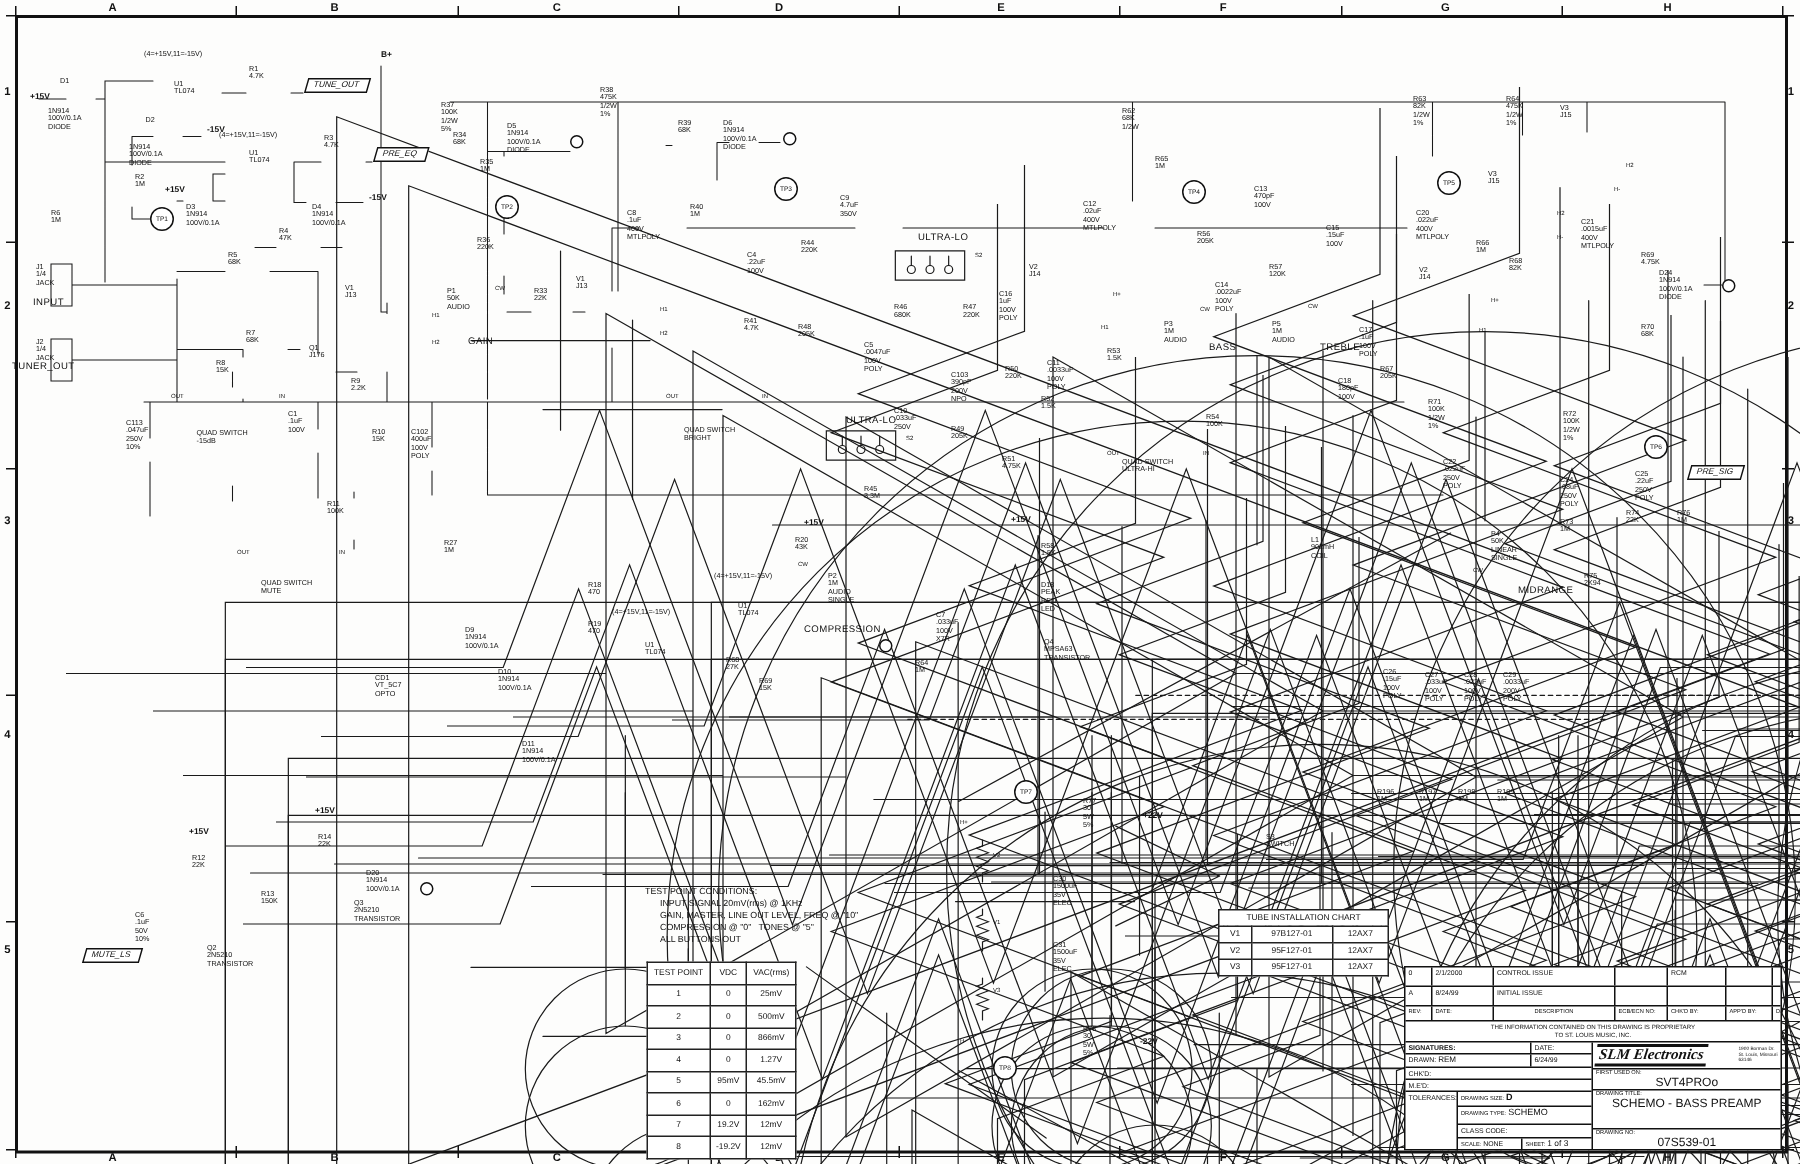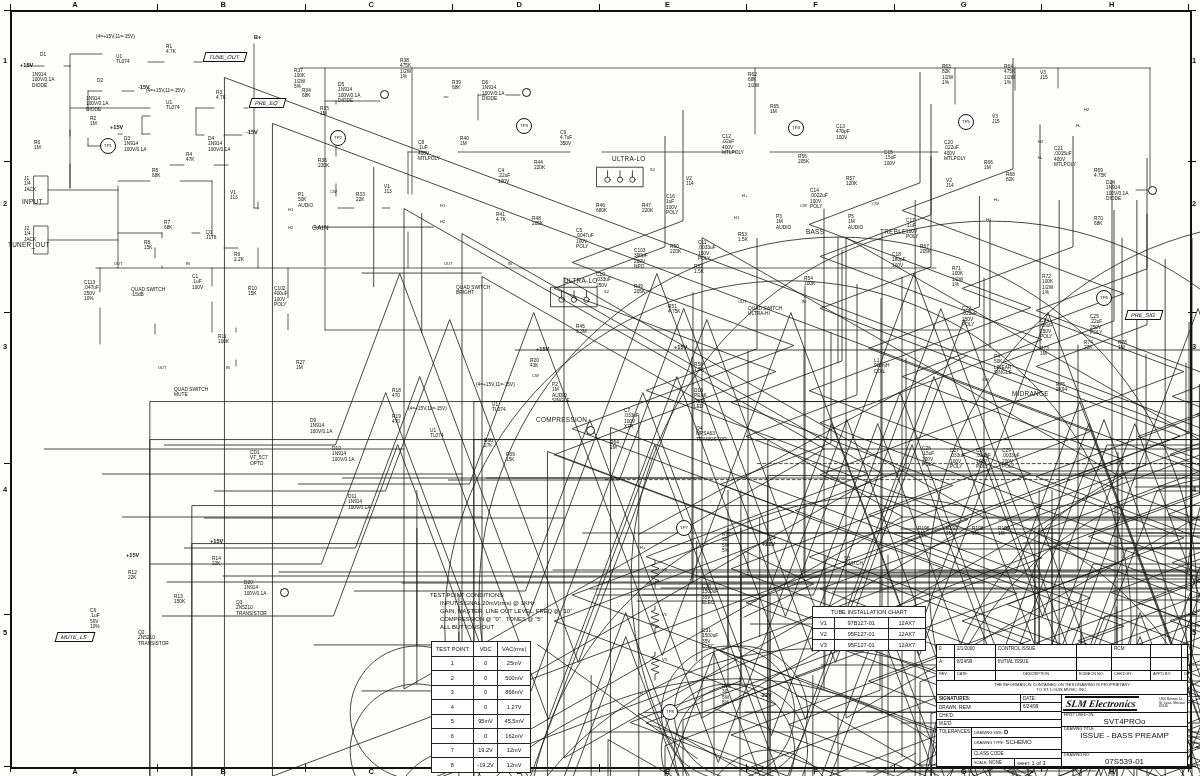--- a/index.html
+++ b/index.html
@@ -1014,21 +1014,21 @@
           <span class="addr">1900 Borman Dr.
 St. Louis, Missouri
 63146</span>
         </div>
         <div style="border-bottom:1px solid #111">
           <div class="hdr" style="padding:0 2px">FIRST USED ON:</div>
           <div class="bigv">SVT4PROo</div>
         </div>
         <div style="border-bottom:1px solid #111;flex:1">
           <div class="hdr" style="padding:0 2px">DRAWING TITLE:</div>
-          <div class="bigv">ISSUE - BASS PREAMP</div>
+          <div class="bigv">SCHEMO - BASS PREAMP</div>
         </div>
         <div>
           <div class="hdr" style="padding:0 2px">DRAWING NO:</div>
           <div class="bigv">07S539-01</div>
         </div>
       </div>
     </div>
   </div>
 </div>
 

